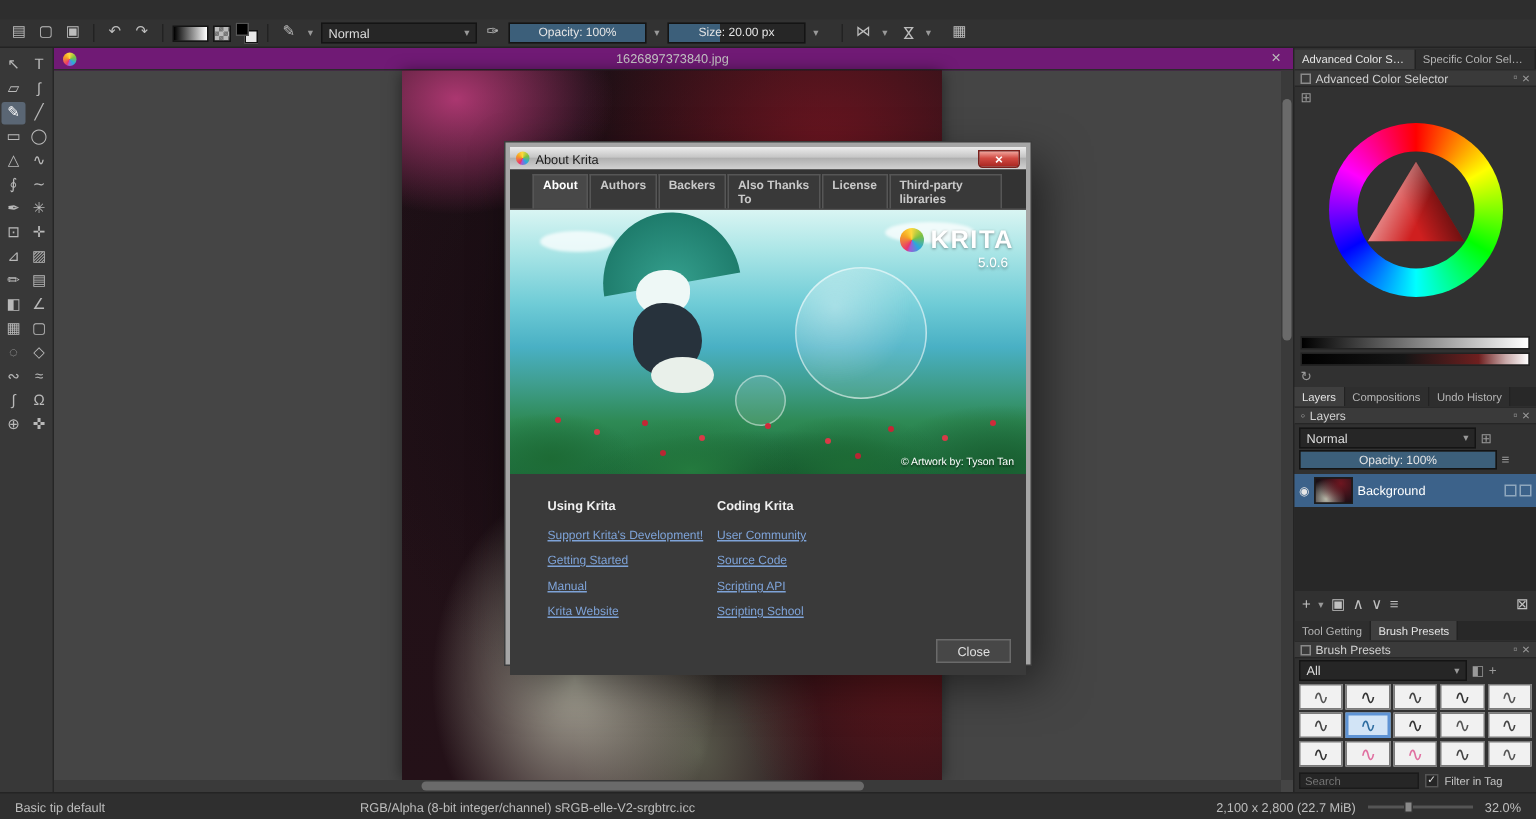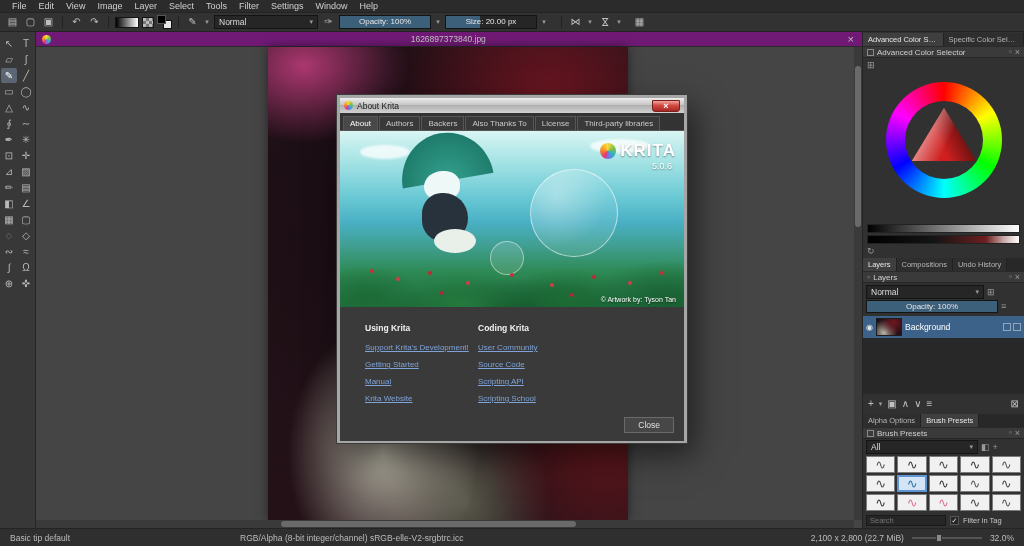--- a/index.html
+++ b/index.html
@@ -118,21 +118,21 @@
   
   .dialog{position:absolute;left:337px;top:95px;width:350px;height:348px;background:#3a3a3a;
           border:3px solid #a6a6a6;box-shadow:0 0 0 1px #3c3c3c,8px 12px 30px rgba(0,0,0,.55);z-index:10;}
   .dlg-title{height:15px;background:linear-gradient(#ececec,#c6c6c6 45%,#b0b0b0 50%,#d2d2d2);
              display:flex;align-items:center;gap:4px;padding:0 4px;color:#1a1a1a;font-size:8.5px;}
   .dlg-ico{width:9px;height:9px;border-radius:50%;
            background:conic-gradient(from 210deg,#e8336e,#f5a623 25%,#ffd93d 40%,#7ac143 60%,#29a8e0 80%,#a05ad5 95%,#e8336e);}
   .dlg-close{margin-left:auto;width:28px;height:12px;border:1px solid #7a201c;border-radius:0 0 3px 3px;
              background:linear-gradient(#f0a49c,#d24a42 45%,#a92722);color:#fff;font-size:9px;line-height:11px;
              text-align:center;font-weight:bold;}
-  .dlg-tabs{display:flex;background:#333;border-bottom:1px solid #555;padding:3px 3px 0;}
+  .dlg-tabs{display:flex;background:#333;border-bottom:1px solid #555;padding:3px 15px 0;font-weight:bold;}
   .dtab{padding:2px 6px;font-size:8px;color:#c9c9c9;background:#393939;border:1px solid #565656;
         border-bottom:none;margin-right:1px;}
   .dtab.selected{background:#484848;color:#fff;}
   .splash{position:relative;height:176px;overflow:hidden;
     background:linear-gradient(180deg,#d9f5f3 0%,#a9e5e6 16%,#6ecbd6 36%,#49b0c4 52%,#3f9e8e 66%,#2e8a55 80%,#1e6e3e 100%);}
   .sp-cloud{position:absolute;border-radius:50%;background:rgba(255,255,255,.75);filter:blur(1px);}
   .sp-foliage{position:absolute;left:0;right:0;bottom:0;height:72px;
     background:radial-gradient(ellipse 80px 44px at 8% 86%,#1d6b35,transparent 70%),
                radial-gradient(ellipse 100px 50px at 35% 96%,#247a3e,transparent 70%),
                radial-gradient(ellipse 90px 46px at 66% 90%,#1d6b35,transparent 70%),
@@ -166,34 +166,20 @@
   .dlg-h{font-size:8.5px;font-weight:bold;color:#f0f0f0;margin-bottom:10px;}
   .dlg-link{display:block;font-size:8px;color:#7ea3d8;text-decoration:underline;margin-bottom:8px;}
   .dlg-closebtn{position:absolute;right:10px;bottom:8px;padding:2px 13px;background:#474747;
                 border:1px solid #6a6a6a;color:#e0e0e0;font-size:8.5px;margin-left:20px;}
 </style>
 </head>
 <body>
 
 <div id="app">
 
-  <div class="menubar">
-
-  <span class="menu-item">File</span>
-      <span class="menu-item">Edit</span>
-      <span class="menu-item">View</span>
-      <span class="menu-item">Image</span>
-      <span class="menu-item">Layer</span>
-      <span class="menu-item">Select</span>
-      <span class="menu-item">Tools</span>
-      <span class="menu-item">Filter</span>
-      <span class="menu-item">Settings</span>
-      <span class="menu-item">Window</span>
-      <span class="menu-item">Help</span>
-    </div>
 
   <div class="toolbar">
     <span class="tico">▤</span>
     <span class="tico">▢</span>
     <span class="tico">▣</span>
     <span class="tsep"></span>
     <span class="tico">↶</span>
     <span class="tico">↷</span>
     <span class="tsep"></span>
     <span class="gradprev"></span>
@@ -417,21 +403,21 @@
       <span class="lbtn">▣</span>
       <span class="lbtn">∧</span>
       <span class="lbtn">∨</span>
       <span class="lbtn">≡</span>
       <span class="lbtn" style="margin-left:auto;">⊠</span>
     </div>
 
     <div class="rp-row" style="top:382px;height:13px;">
       <div class="rtabs">
 
-      <span class="rtab">Alpha Options</span>
+      <span class="rtab">Tool Getting</span>
           <span class="rtab selected">Brush Presets</span>
         </div>
     </div>
 
     <div class="rp-row dock-header" style="top:395px;">
       <span class="sqicon"></span>
       <span>Brush Presets</span>
       <span class="hicon">▫</span>
       <span class="hicon2">×</span>
     </div>

